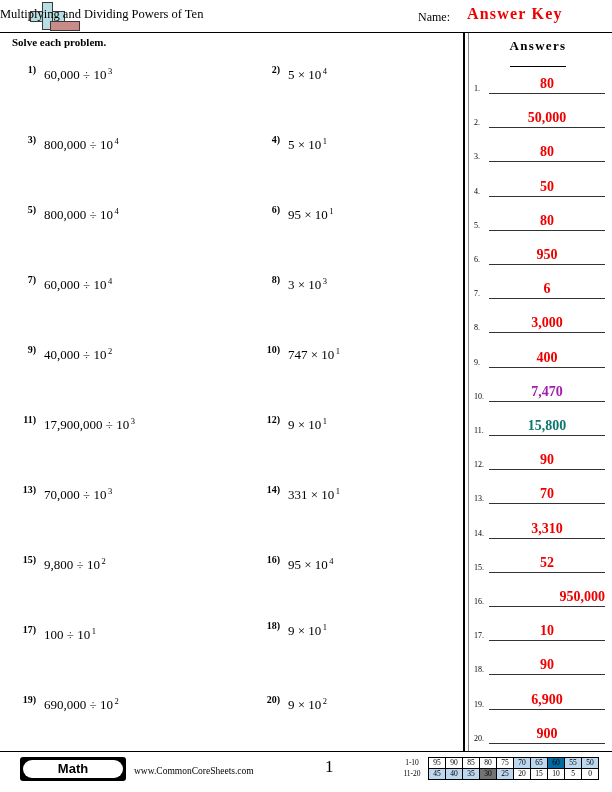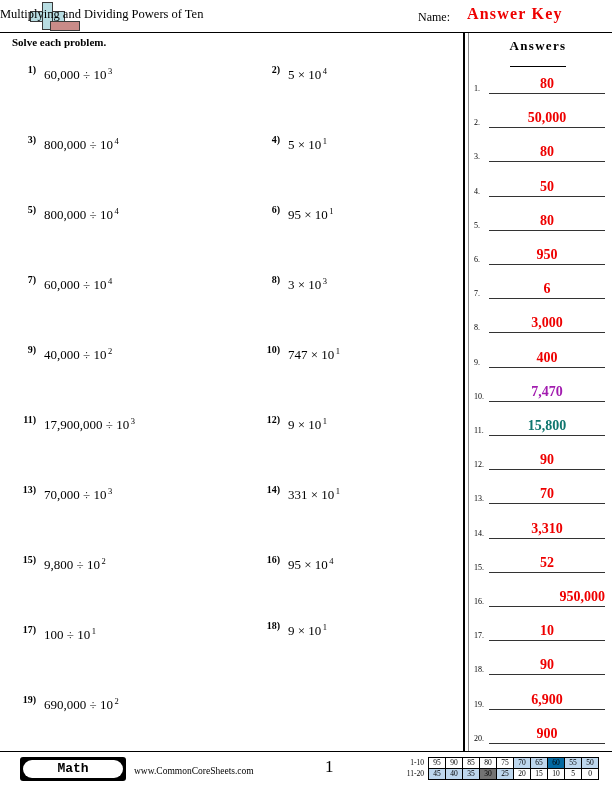--- a/index.html
+++ b/index.html
@@ -232,21 +232,21 @@
     left: 3px;
     top: 3px;
     width: 100px;
     height: 18px;
     background: #fff;
     border-radius: 9px;
     text-align: center;
     line-height: 18px;
     font-size: 13px;
     font-weight: bold;
-    font-family: Liberation Mono, monospace;
+    font-family: Liberation Sans, sans-serif;
   }
   .site {
     position: absolute;
     left: 134px;
     top: 766px;
     font-size: 9.5px;
   }
   .pagenum {
     position: absolute;
     left: 325px;
@@ -267,21 +267,21 @@
     border: 0.8px solid #000;
     width: 16px;
     height: 10px;
     text-align: center;
     padding: 0;
     line-height: 10px;
   }
   .grade td.rowlab {
     border: none;
     width: 24px;
-    text-align: right;
+    text-align: center;
     padding-right: 4px;
   }
   .grade td.hl {
     background: #bdd7ee;
   }
 </style>
 </head>
 <body>
 
 <div class="page">
@@ -368,20 +368,24 @@
         <span class="num">17)</span>
         <span class="expr"><span>100</span><span> ÷ </span><span>10</span><sup>1</sup></span>
       </div>
       <div class="prob col-b" style="top: 536px; margin-top: 28px;">
         <span class="num">18)</span>
         <span class="expr"><span>9</span><span> × </span><span>10</span><sup>1</sup></span>
       </div>
       <div class="prob col-a" style="top: 638px;">
         <span class="num">19)</span>
         <span class="expr"><span>690,000</span><span> ÷ </span><span>10</span><sup>2</sup></span>
+      </div>
+      <div class="prob col-b" style="top: 638px;">
+        <span class="num">20)</span>
+        <span class="expr"><span>9</span><span> × </span><span>10</span><sup>2</sup></span>
       </div>
     </div>
 
   <div class="divider-thick"></div>
   <div class="divider-thin"></div>
   <div class="answers-panel">
     <div class="answers-head"><span>Answers</span></div>
     <div id="answer-rows">
         <div class="ans-row" style="top: 27px;">
           <span class="anum">1.</span>

